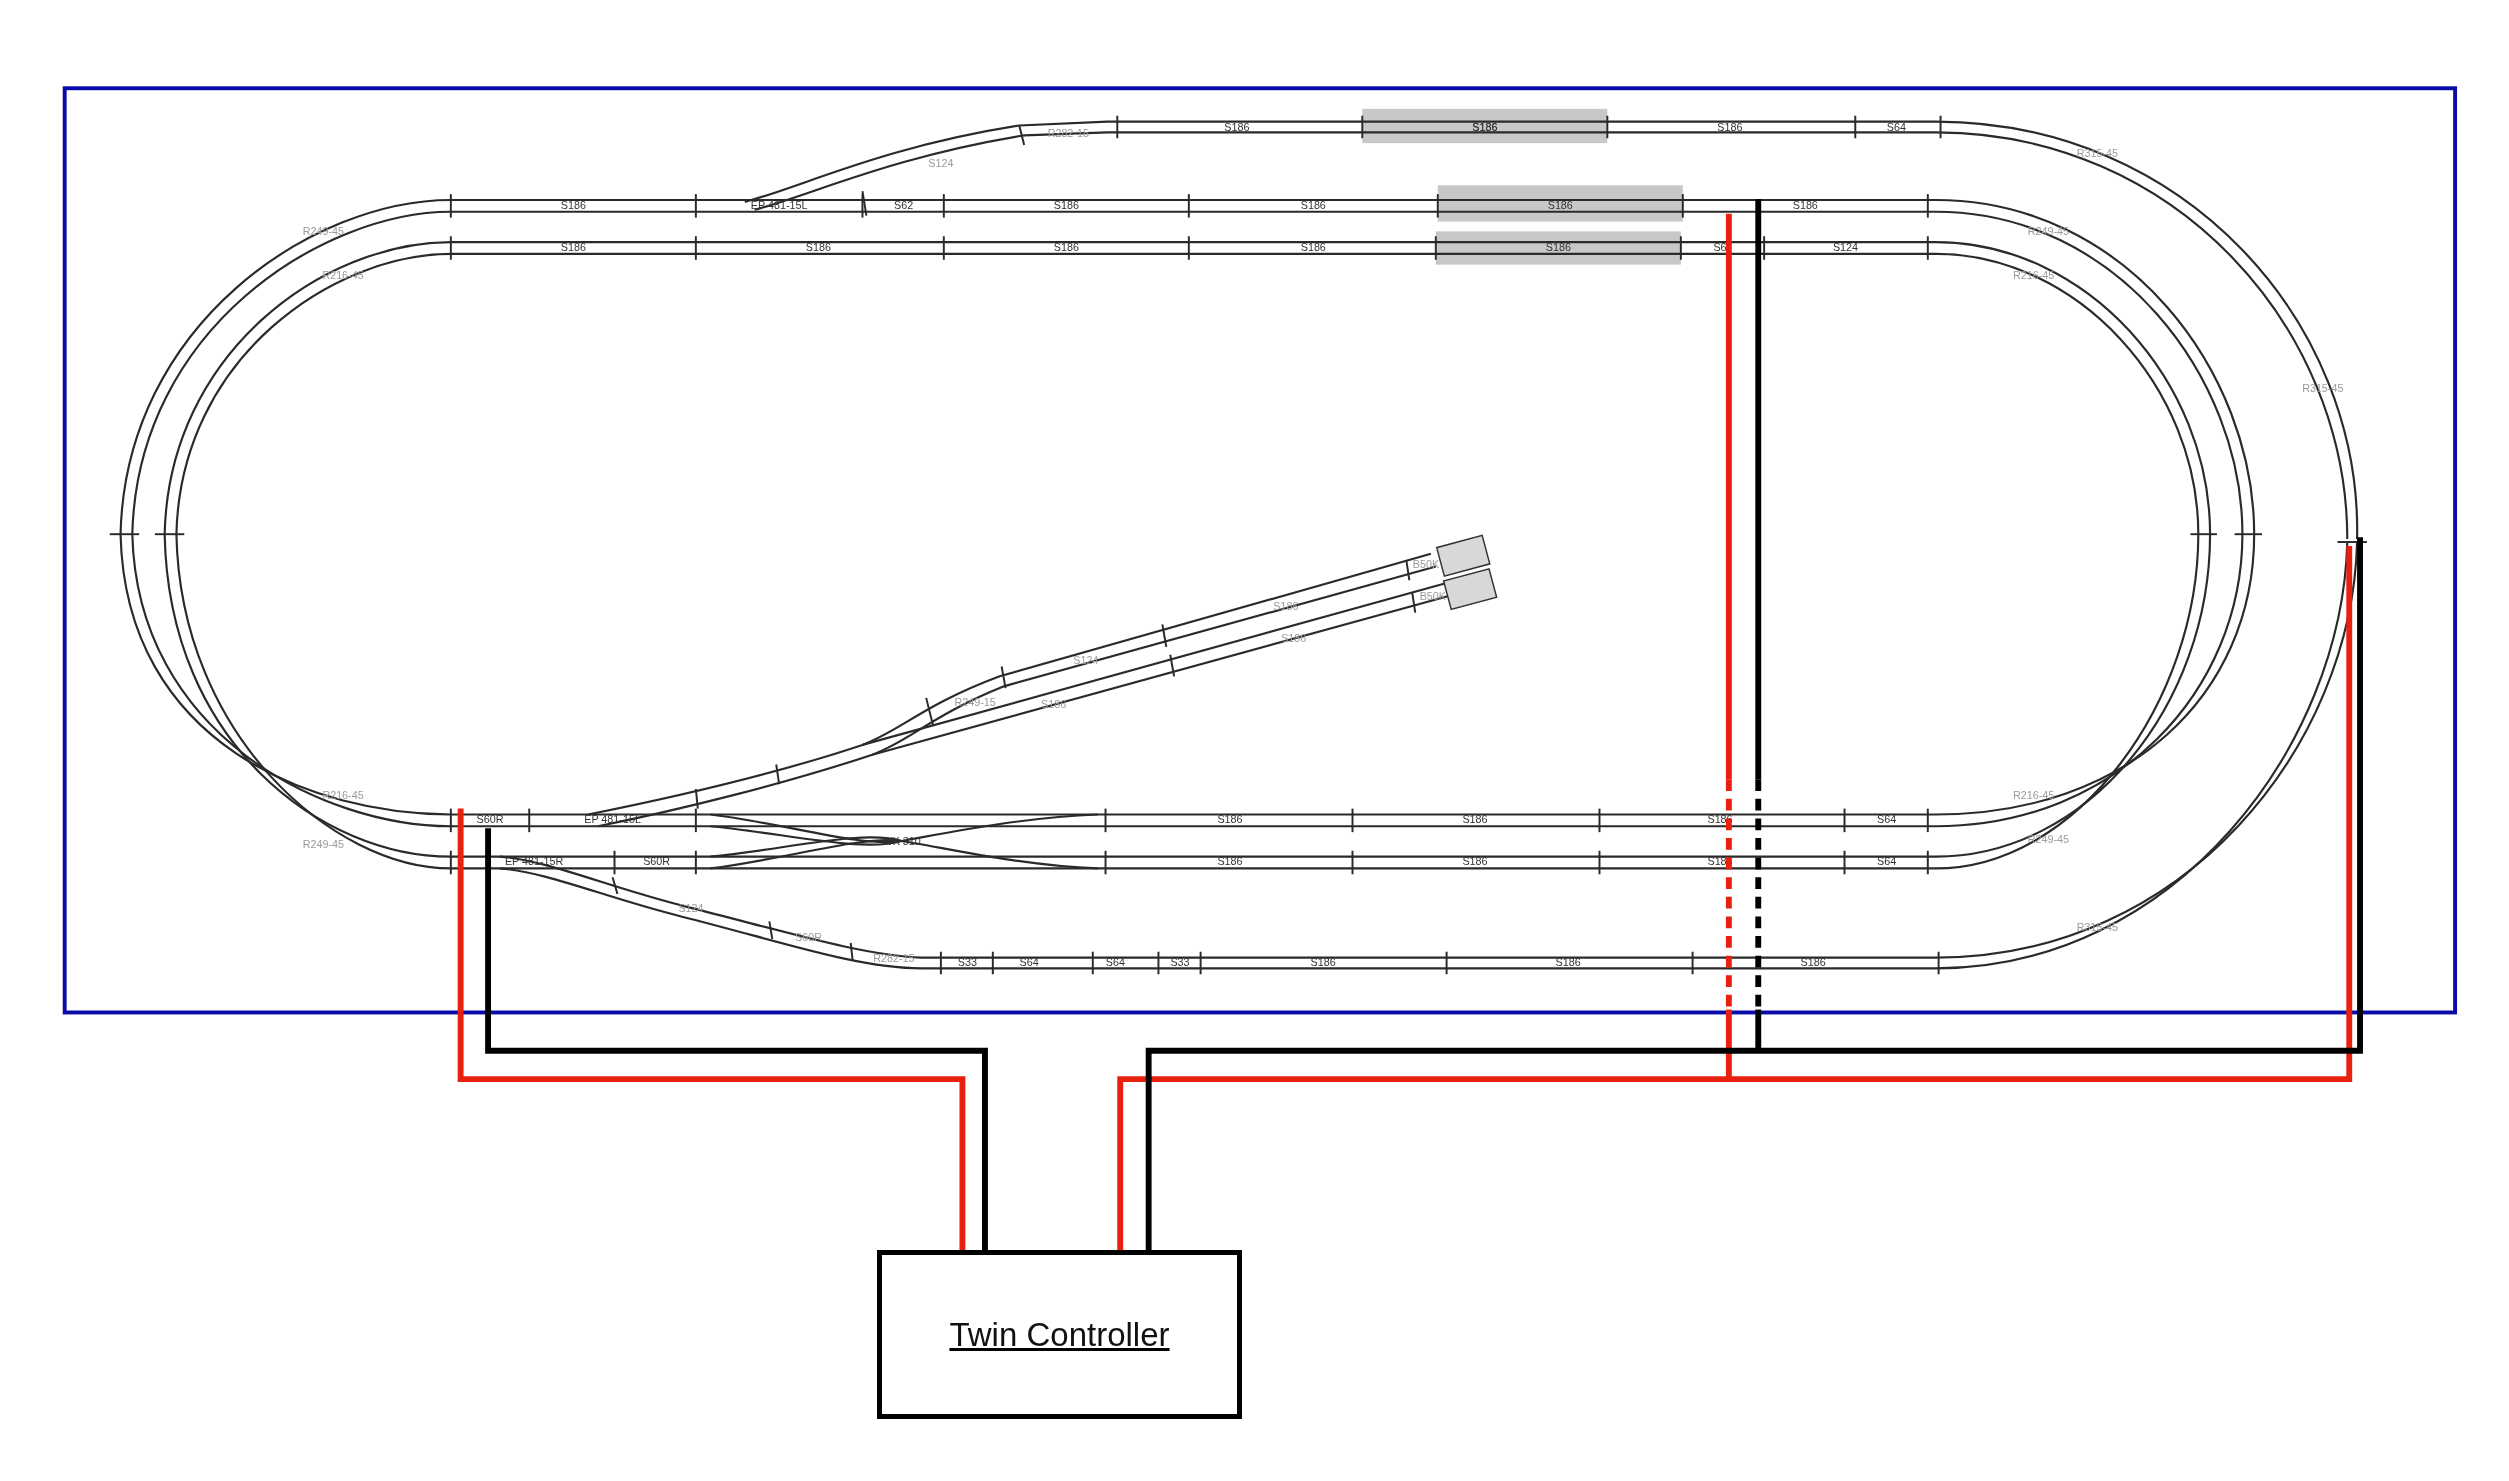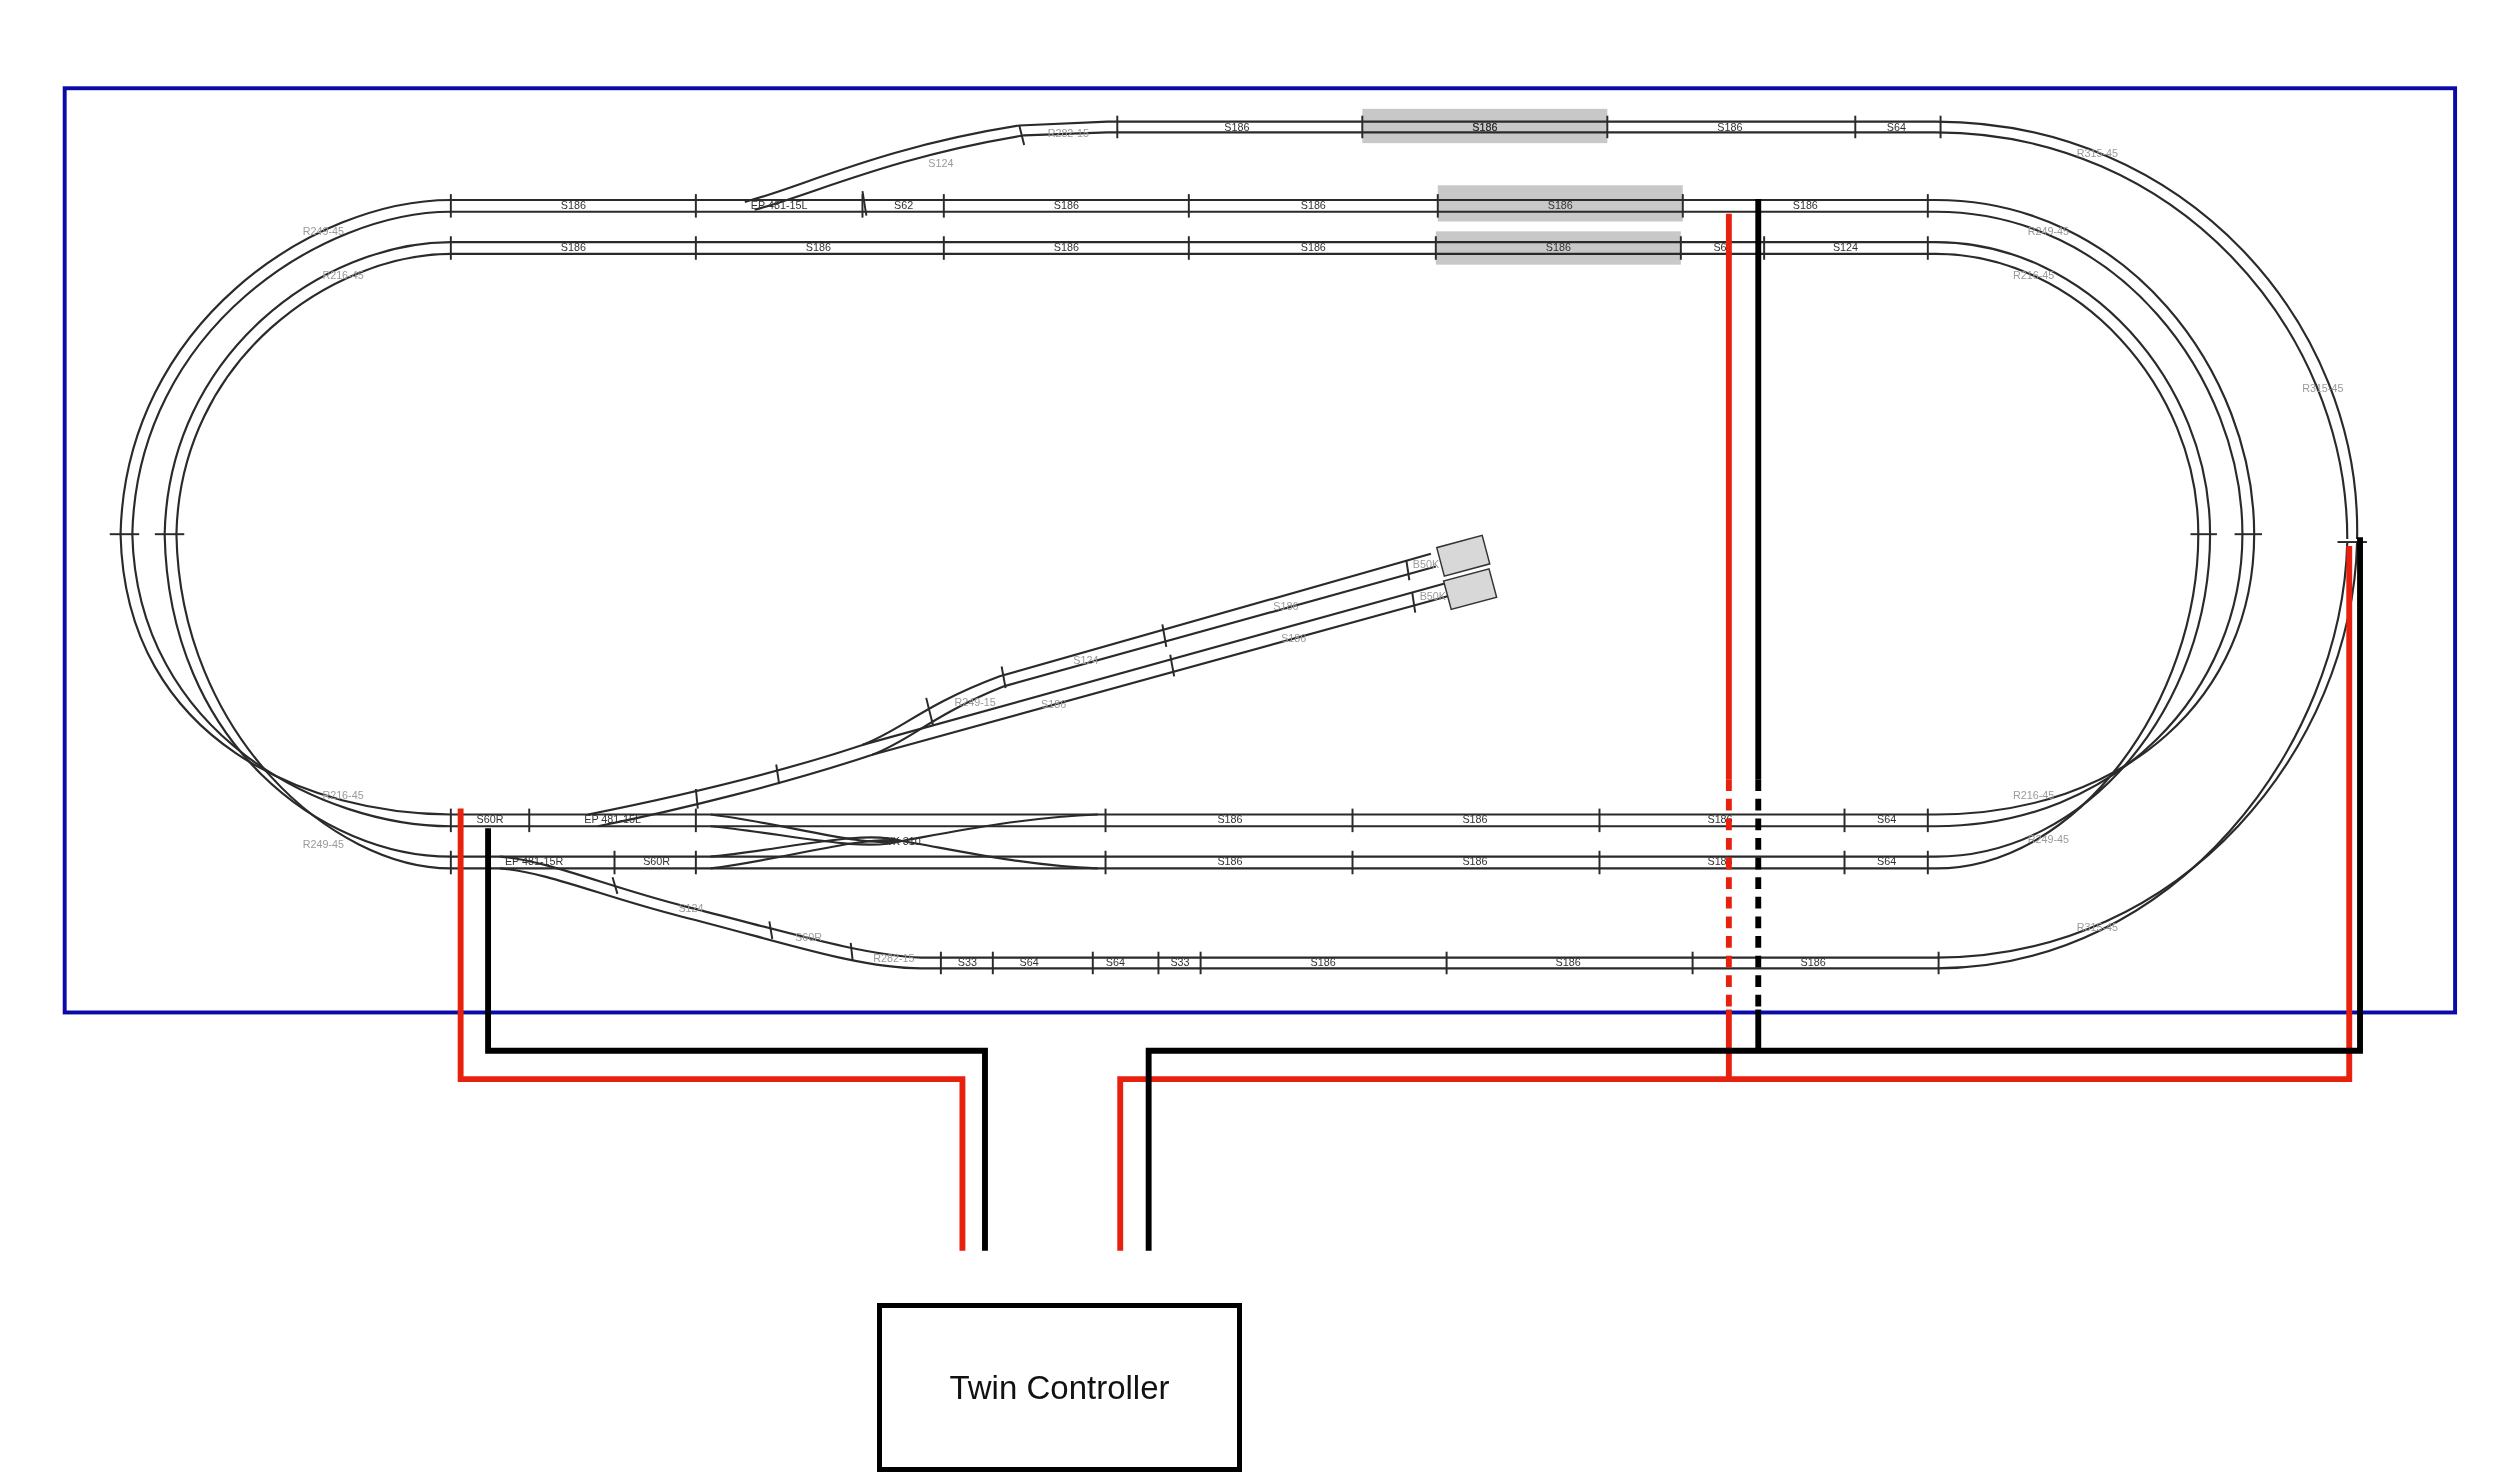--- a/index.html
+++ b/index.html
@@ -8,21 +8,21 @@
   .rail{fill:none;stroke:#2a2a2a;stroke-width:2.2;}
   .tie{stroke:#2a2a2a;stroke-width:2;}
   .lbl{font-family:"Liberation Sans",sans-serif;font-size:11px;fill:#333;text-anchor:middle;}
   .clbl{font-family:"Liberation Sans",sans-serif;font-size:11px;fill:#9a9a9a;text-anchor:middle;}
   .plat{fill:#c8c8c8;}
   .board{fill:none;stroke:#0a0aa8;stroke-width:4;}
   .wr{fill:none;stroke:#e8200e;stroke-width:6;}
   .wb{fill:none;stroke:#000;stroke-width:6;}
   .wrd{fill:none;stroke:#e8200e;stroke-width:6;stroke-dasharray:12 8;}
   .wbd{fill:none;stroke:#000;stroke-width:6;stroke-dasharray:12 8;}
-  #controller{position:absolute;left:877px;top:1303px;width:355px;height:159px;border:5.9px solid #000;background:#fff;display:flex;align-items:center;justify-content:center;}
+  #controller{position:absolute;left:877px;top:1250px;width:355px;height:159px;border:5.9px solid #000;background:#fff;display:flex;align-items:center;justify-content:center;text-decoration:underline;}
   #controller span{font-family:"Liberation Sans",sans-serif;font-size:33px;color:#111;}
 </style>
 </head>
 <body>
 
 <svg id="diagram" viewBox="0 0 2560 1511" xmlns="http://www.w3.org/2000/svg">
 
   <rect class="board" x="66" y="90" width="2439" height="943"></rect>
 
   <g>

